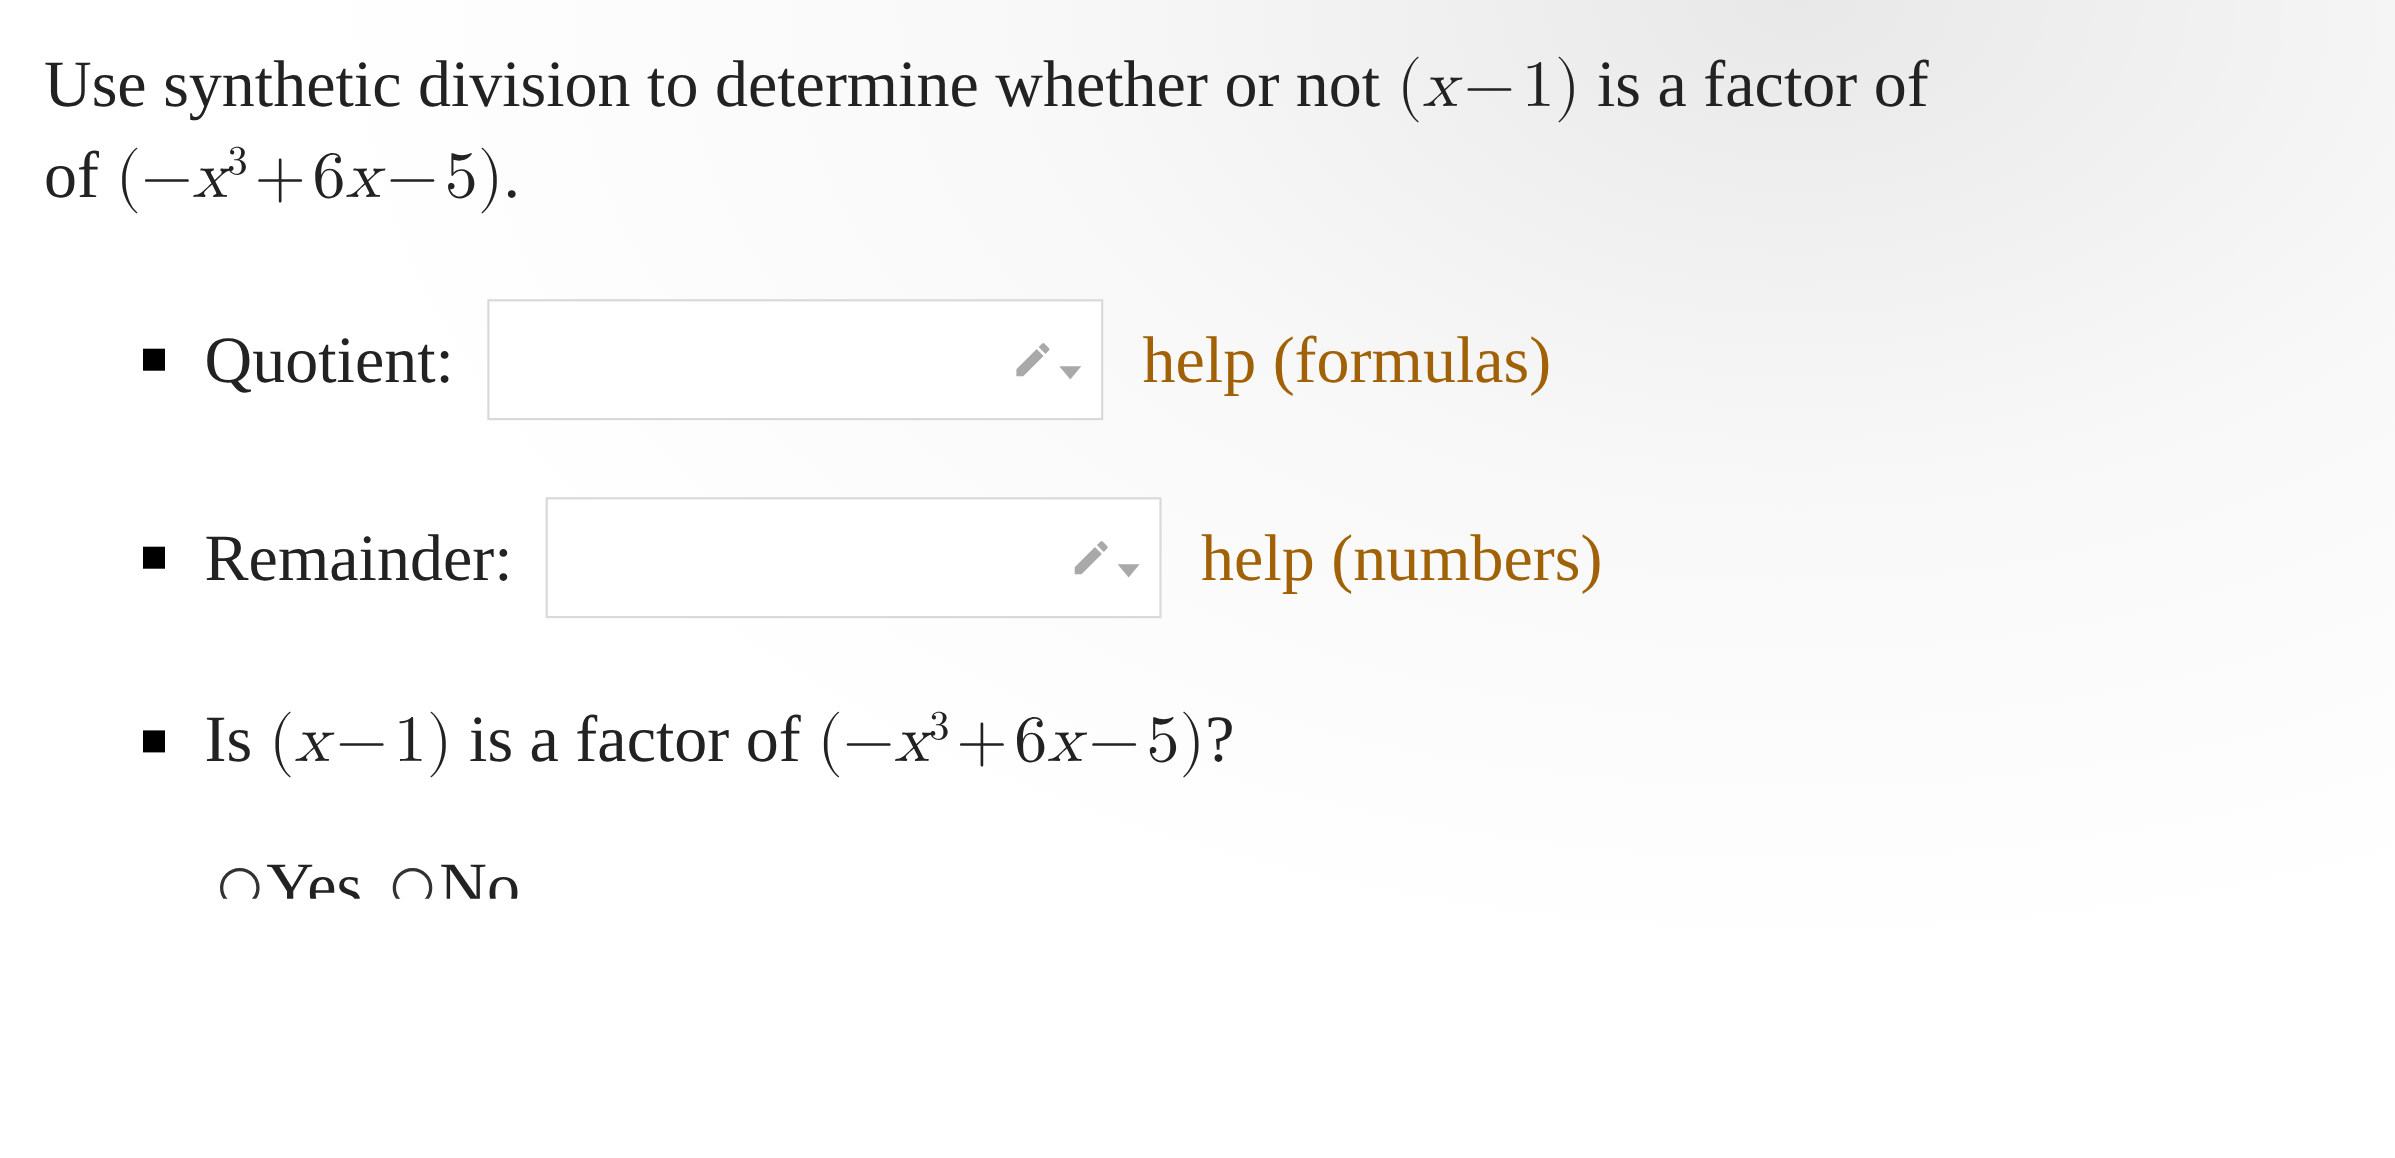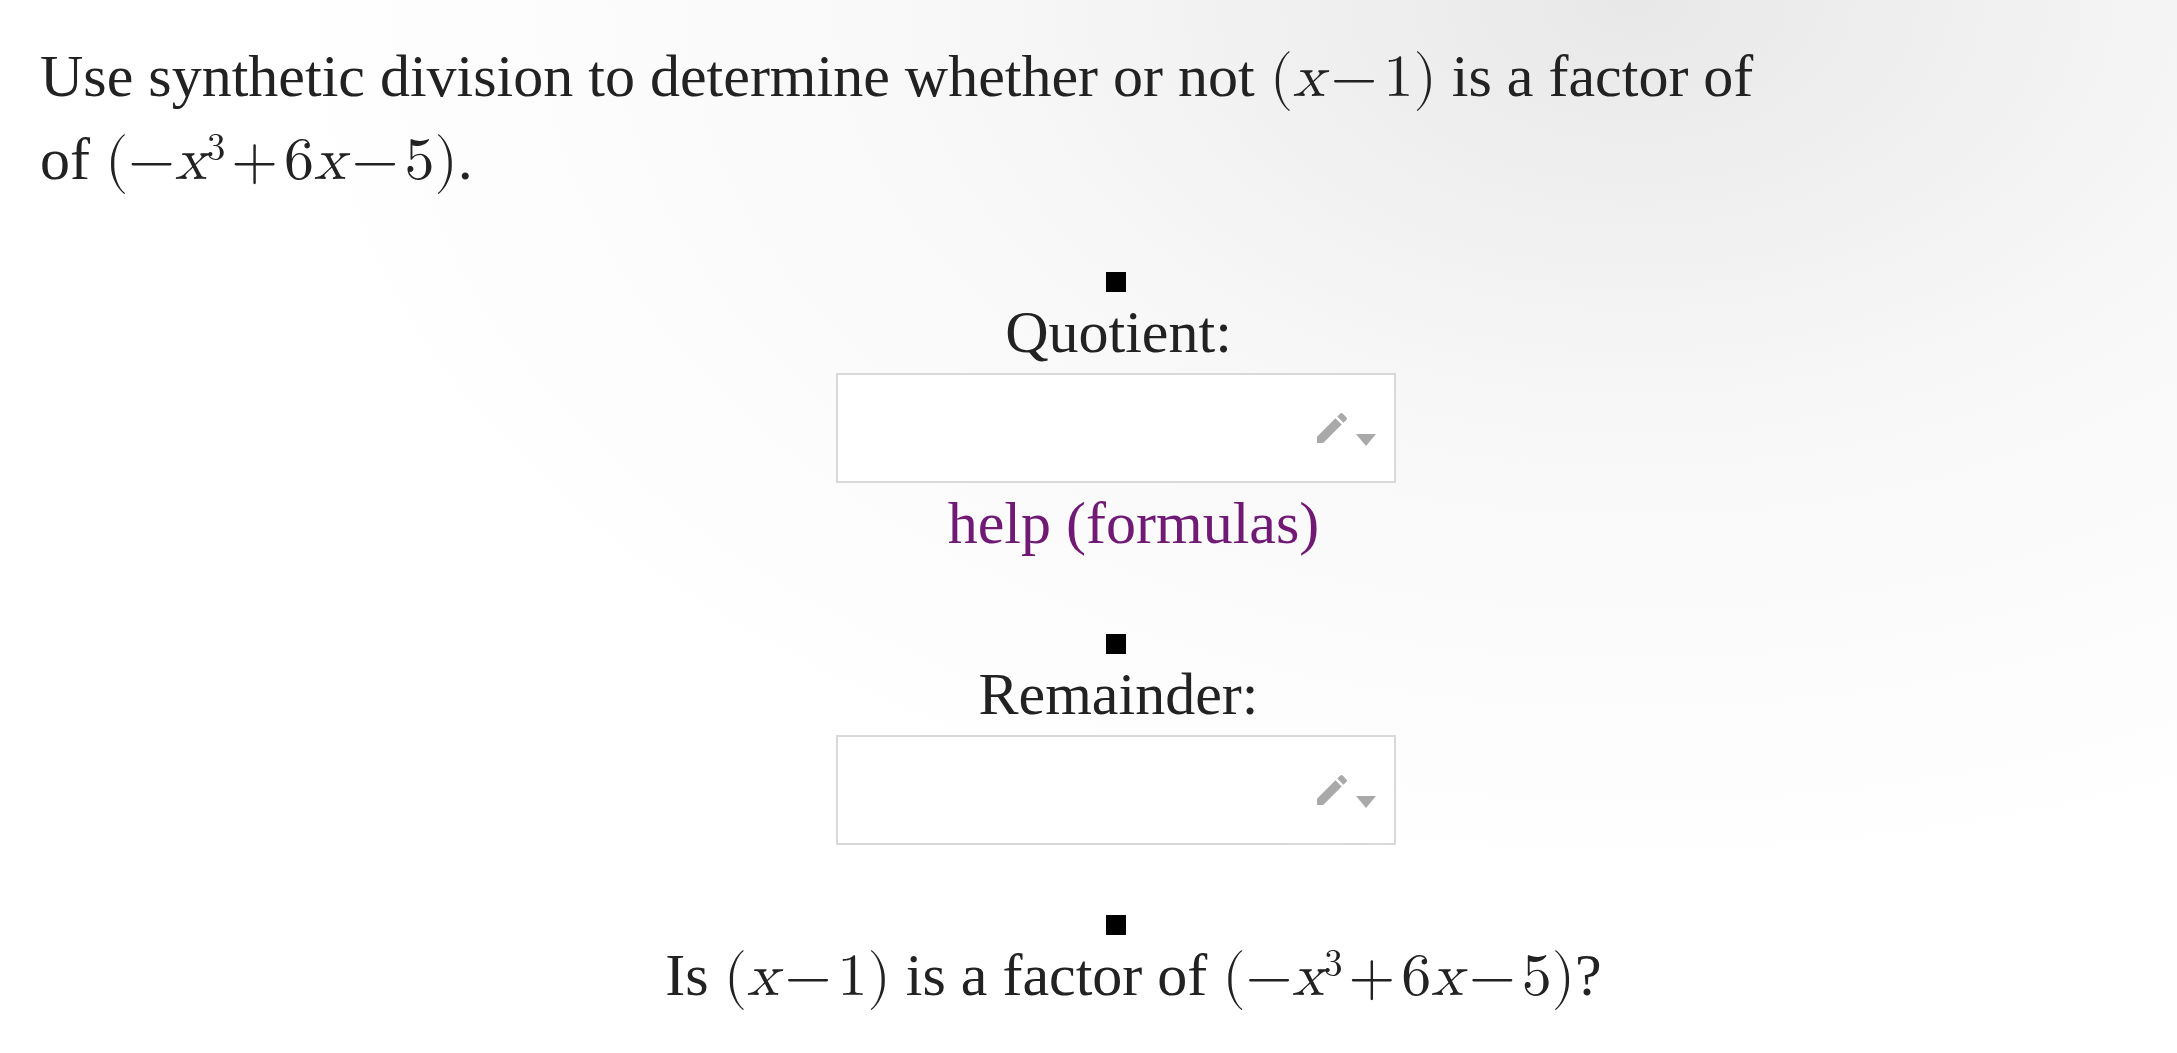--- a/index.html
+++ b/index.html
@@ -36,21 +36,20 @@
   }
   ul.items {
     list-style: none;
     padding: 0 0 0 90px;
     margin: 0;
   }
   ul.items > li {
     display: flex;
     align-items: center;
     margin-bottom: 70px;
-    flex-direction: column;
   }
   ul.items > li.tight {
     margin-bottom: 50px;
   }
   .bullet {
     display: inline-block;
     width: 20px;
     height: 20px;
     background: #000;
     flex: 0 0 20px;
@@ -94,21 +93,21 @@
   .caret {
     width: 0;
     height: 0;
     border-left: 10px solid transparent;
     border-right: 10px solid transparent;
     border-top: 12px solid #a9a9a9;
     margin-left: 4px;
     margin-bottom: 2px;
   }
   .help-link {
-    color: #701a75;
+    color: #a16207;
   }
   .radio-row {
     padding-left: 160px;
     display: flex;
     align-items: baseline;
     font-size: 60px;
     text-align: center;
   }
   .radio-visual {
     display: inline-block;
@@ -161,20 +160,21 @@
       <span class="label">Remainder:</span>
       <span class="input-box">
         <input type="text" value="" style="">
         <span class="edit-icon-wrap">
           <svg viewBox="0 0 24 24">
               <path d="M3 17.25V21h3.75l11.06-11.06-3.75-3.75L3 17.25zM20.71 7.04a1 1 0 0 0 0-1.41l-2.34-2.34a1 1 0 0 0-1.41 0l-1.83 1.83 3.75 3.75 1.83-1.83z"></path>
             </svg>
           <span class="caret"></span>
         </span>
       </span>
+      <span class="help-link">help (numbers)</span>
     </li>
 
     <li class="tight">
       <span class="bullet"></span>
       <span>
         <span>Is </span><span class="math"><span class="paren">(</span>x<span class="op">−</span><span class="num">1</span><span class="paren">)</span></span><span> is a factor of </span><span class="math"><span class="paren">(</span><span class="op" style="padding:0">−</span>x<sup class="exp">3</sup><span class="op">+</span><span class="num">6</span>x<span class="op">−</span><span class="num">5</span><span class="paren">)</span></span><span>?</span>
       </span>
     </li>
 
   </ul>

